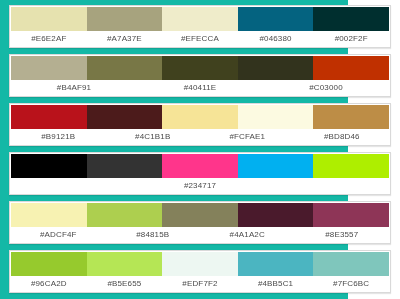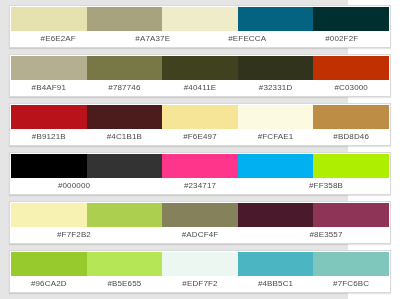--- a/index.html
+++ b/index.html
@@ -11,21 +11,21 @@
     height: 299px;
     background: #ffffff;
     font-family: "Liberation Sans", sans-serif;
     overflow: hidden;
   }
   .palette-page {
     width: 348px;
     height: 299px;
     box-sizing: border-box;
     padding: 5px 9px 0 9px;
-    background: #e5e5e5;
+    background: #14b8a6;
   }
   .palette-row {
     box-sizing: border-box;
     width: 382px;
     height: 43px;
     margin-bottom: 6px;
     background: #ffffff;
     border: 1px solid #d9d9d9;
     box-shadow: 0 1px 1px rgba(0,0,0,0.10);
     display: flex;
@@ -74,80 +74,77 @@
         <div class="swatch" style="background: rgb(230, 226, 175);"></div>
         <div class="swatch" style="background: rgb(167, 163, 126);"></div>
         <div class="swatch" style="background: rgb(239, 236, 202);"></div>
         <div class="swatch" style="background: rgb(4, 99, 128);"></div>
         <div class="swatch" style="background: rgb(0, 47, 47);"></div>
       </div>
       <div class="label-strip">
         <div class="swatch-label">#E6E2AF</div>
         <div class="swatch-label">#A7A37E</div>
         <div class="swatch-label">#EFECCA</div>
+        <div class="swatch-label">#046380</div>
         <div class="swatch-label">#002F2F</div>
       </div>
     </div>
     <div class="palette-row">
       <div class="swatch-strip">
         <div class="swatch" style="background: rgb(180, 175, 145);"></div>
         <div class="swatch" style="background: rgb(120, 119, 70);"></div>
         <div class="swatch" style="background: rgb(64, 65, 30);"></div>
         <div class="swatch" style="background: rgb(50, 51, 29);"></div>
         <div class="swatch" style="background: rgb(192, 48, 0);"></div>
       </div>
       <div class="label-strip">
         <div class="swatch-label">#B4AF91</div>
-        <div class="swatch-label">#787746</div>
         <div class="swatch-label">#40411E</div>
-        <div class="swatch-label">#32331D</div>
         <div class="swatch-label">#C03000</div>
       </div>
     </div>
     <div class="palette-row">
       <div class="swatch-strip">
         <div class="swatch" style="background: rgb(185, 18, 27);"></div>
         <div class="swatch" style="background: rgb(76, 27, 27);"></div>
         <div class="swatch" style="background: rgb(246, 228, 151);"></div>
         <div class="swatch" style="background: rgb(252, 250, 225);"></div>
         <div class="swatch" style="background: rgb(189, 141, 70);"></div>
       </div>
       <div class="label-strip">
         <div class="swatch-label">#B9121B</div>
         <div class="swatch-label">#4C1B1B</div>
-        <div class="swatch-label">#F6E497</div>
         <div class="swatch-label">#FCFAE1</div>
         <div class="swatch-label">#BD8D46</div>
       </div>
     </div>
     <div class="palette-row">
       <div class="swatch-strip">
         <div class="swatch" style="background: rgb(0, 0, 0);"></div>
         <div class="swatch" style="background: rgb(51, 51, 51);"></div>
         <div class="swatch" style="background: rgb(255, 53, 139);"></div>
         <div class="swatch" style="background: rgb(1, 176, 240);"></div>
         <div class="swatch" style="background: rgb(174, 238, 0);"></div>
       </div>
       <div class="label-strip">
-        <div class="swatch-label">#000000</div>
         <div class="swatch-label">#234717</div>
-        <div class="swatch-label">#FF358B</div>
       </div>
     </div>
     <div class="palette-row">
       <div class="swatch-strip">
         <div class="swatch" style="background: rgb(247, 242, 178);"></div>
         <div class="swatch" style="background: rgb(173, 207, 79);"></div>
         <div class="swatch" style="background: rgb(132, 129, 91);"></div>
         <div class="swatch" style="background: rgb(74, 26, 44);"></div>
         <div class="swatch" style="background: rgb(142, 53, 87);"></div>
       </div>
       <div class="label-strip">
-        <div class="swatch-label">#F7F2B2</div>
         <div class="swatch-label">#ADCF4F</div>
+        <div class="swatch-label">#84815B</div>
+        <div class="swatch-label">#4A1A2C</div>
         <div class="swatch-label">#8E3557</div>
       </div>
     </div>
     <div class="palette-row">
       <div class="swatch-strip">
         <div class="swatch" style="background: rgb(150, 202, 45);"></div>
         <div class="swatch" style="background: rgb(181, 230, 85);"></div>
         <div class="swatch" style="background: rgb(237, 247, 242);"></div>
         <div class="swatch" style="background: rgb(75, 181, 193);"></div>
         <div class="swatch" style="background: rgb(127, 198, 188);"></div>

